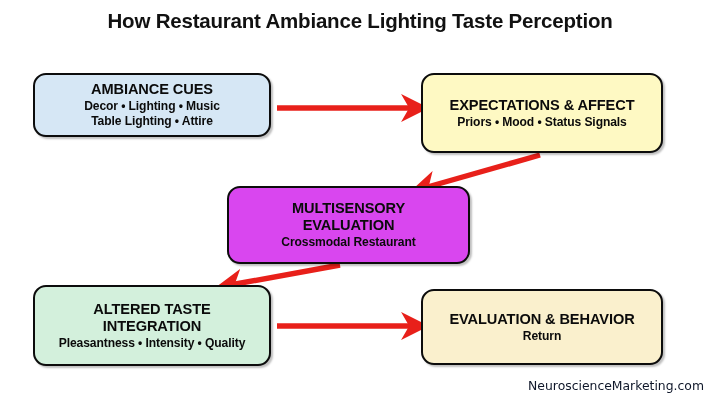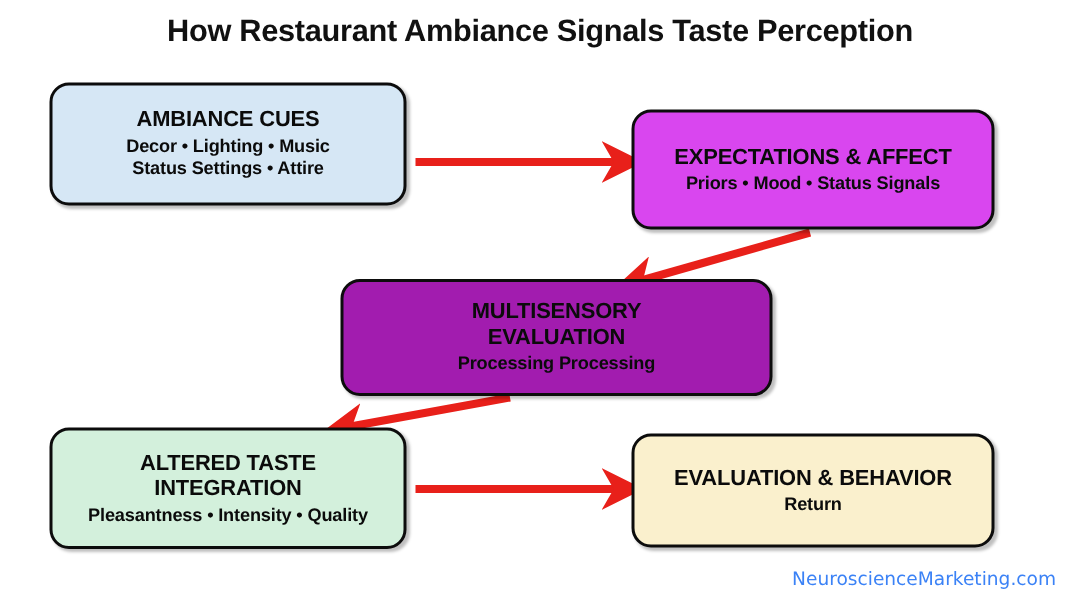--- a/index.html
+++ b/index.html
@@ -46,77 +46,77 @@
     line-height: 1.16;
     letter-spacing: -0.1px;
   }
   .node .sub {
     font-size: 12.1px;
     font-weight: bold;
     line-height: 1.2;
     margin-top: 1px;
     letter-spacing: -0.1px;
   }
-  #n-ambiance  { left: 33px;  top: 55px;  width: 238px; height: 82px;  background: #d6e7f5; }
-  #n-expect    { left: 421px; top: 73px;  width: 242px; height: 80px;  background: #d946ef; }
-  #n-multi     { left: 227px; top: 186px; width: 288px; height: 78px;  background: #a21caf; text-align: center; }
+  #n-ambiance  { left: 33px;  top: 73px;  width: 238px; height: 64px;  background: #d6e7f5; }
+  #n-expect    { left: 421px; top: 73px;  width: 242px; height: 80px;  background: #fef9c3; }
+  #n-multi     { left: 227px; top: 186px; width: 243px; height: 78px;  background: #d946ef; text-align: center; }
   #n-altered   { left: 33px;  top: 285px; width: 238px; height: 81px;  background: #d3f0dc; }
   #n-eval      { left: 421px; top: 289px; width: 242px; height: 76px;  background: #faf0cd; }
 
   #arrows {
     position: absolute;
     left: 0; top: 0;
     width: 720px; height: 405px;
     pointer-events: none;
   }
   #footer {
     position: absolute;
     right: 16px;
     top: 378px;
     font-size: 12.4px;
-    color: #3b82f6;
+    color: #0f172a;
     font-family: "DejaVu Sans", sans-serif;
   }
 </style>
 </head>
 <body>
 
 <div id="canvas">
 
-  <div id="title">How Restaurant Ambiance Signals Taste Perception</div>
+  <div id="title">How Restaurant Ambiance Lighting Taste Perception</div>
 
   <svg id="arrows" viewBox="0 0 720 405">
     <defs>
       <marker id="ah" markerWidth="5.2" markerHeight="5.2" refX="2.4" refY="2.6" orient="auto">
         <path d="M0,0 L5.2,2.6 L0,5.2 L1.5,2.6 Z" fill="#e8201a"></path>
       </marker>
     </defs>
     <g stroke="#e8201a" stroke-width="5.4" fill="none" marker-end="url(#ah)">
       <line x1="277" y1="108" x2="414" y2="108"></line>
       <line x1="540" y1="155" x2="424" y2="188"></line>
       <line x1="340" y1="265" x2="230" y2="285"></line>
       <line x1="277" y1="326" x2="414" y2="326"></line>
     </g>
   </svg>
 
   <div class="node" id="n-ambiance">
     <div class="head">AMBIANCE CUES</div>
     <div class="sub">Decor • Lighting • Music</div>
-    <div class="sub">Status Settings • Attire</div>
+    <div class="sub">Table Lighting • Attire</div>
   </div>
 
   <div class="node" id="n-expect">
     <div class="head">EXPECTATIONS &amp; AFFECT</div>
     <div class="sub">Priors • Mood • Status Signals</div>
   </div>
 
   <div class="node" id="n-multi">
     <div class="head">MULTISENSORY</div>
     <div class="head">EVALUATION</div>
-    <div class="sub">Processing Processing</div>
+    <div class="sub">Crossmodal Restaurant</div>
   </div>
 
   <div class="node" id="n-altered">
     <div class="head">ALTERED TASTE</div>
     <div class="head">INTEGRATION</div>
     <div class="sub">Pleasantness • Intensity • Quality</div>
   </div>
 
   <div class="node" id="n-eval">
     <div class="head">EVALUATION &amp; BEHAVIOR</div>

